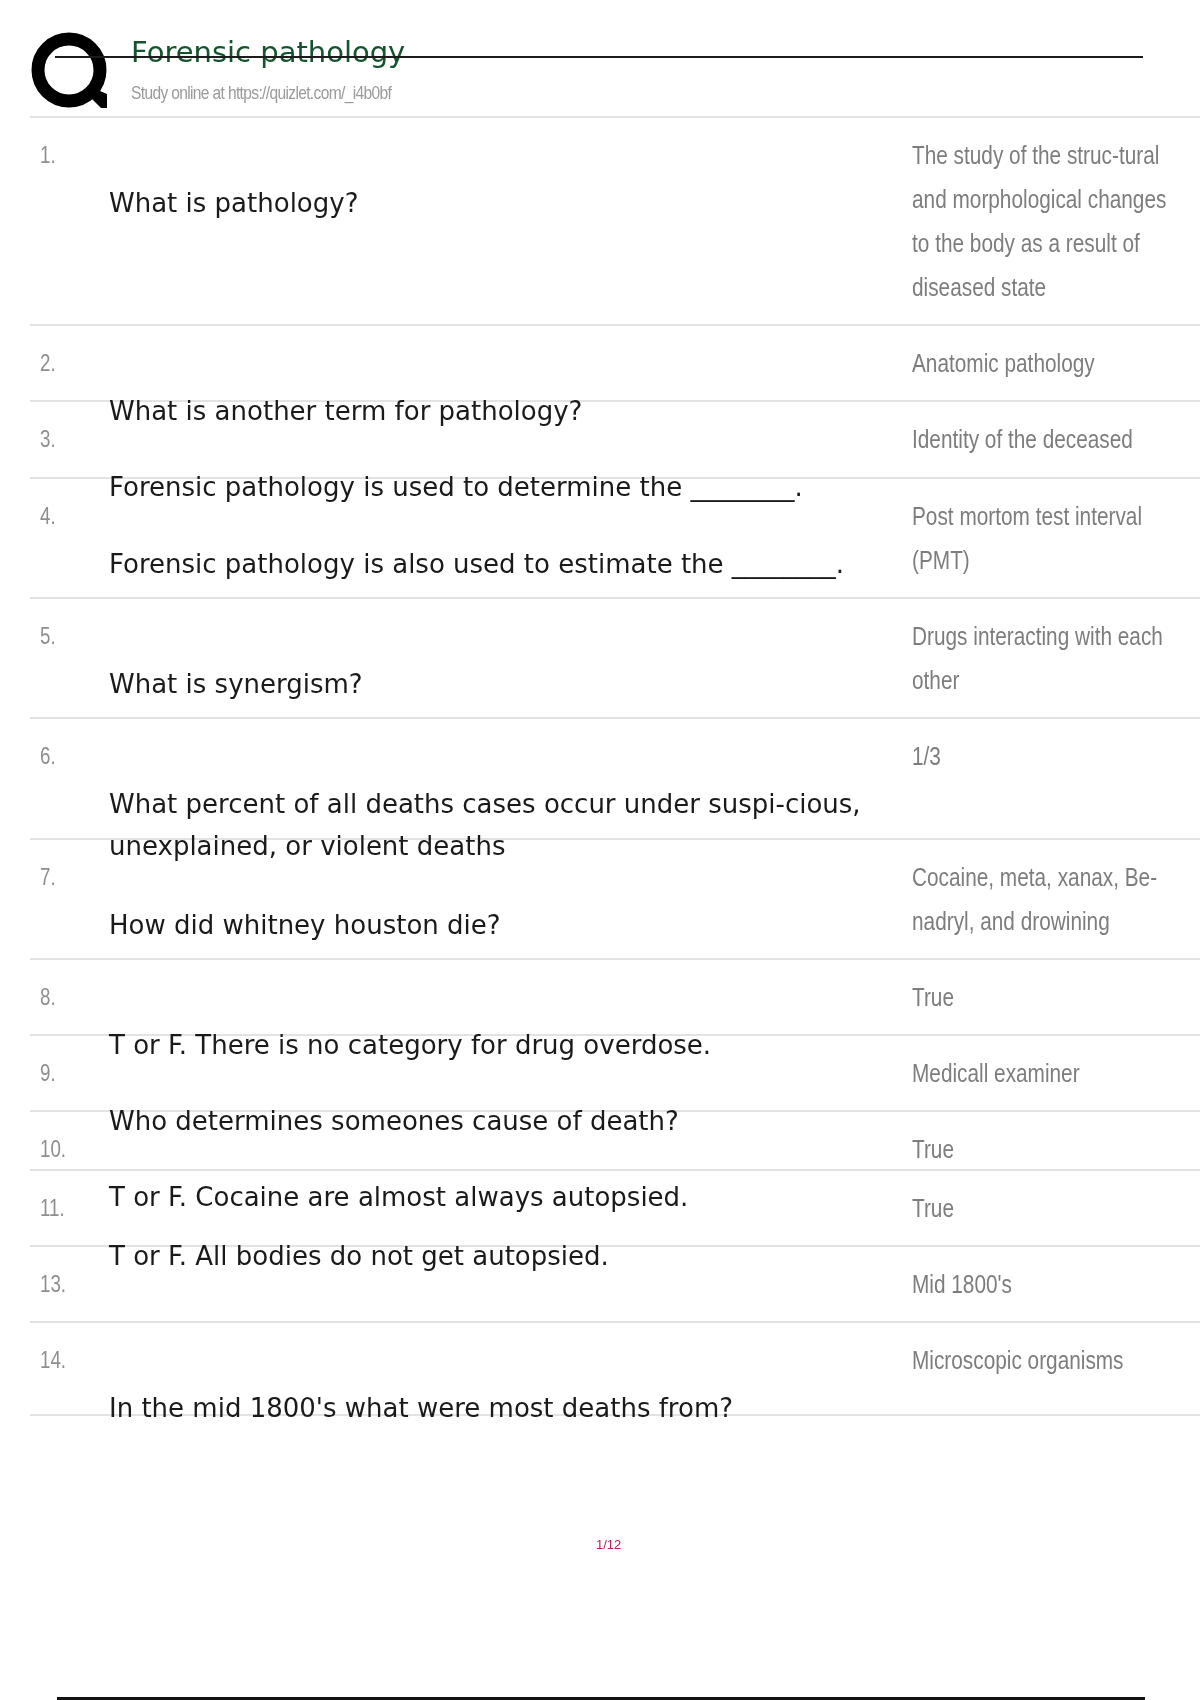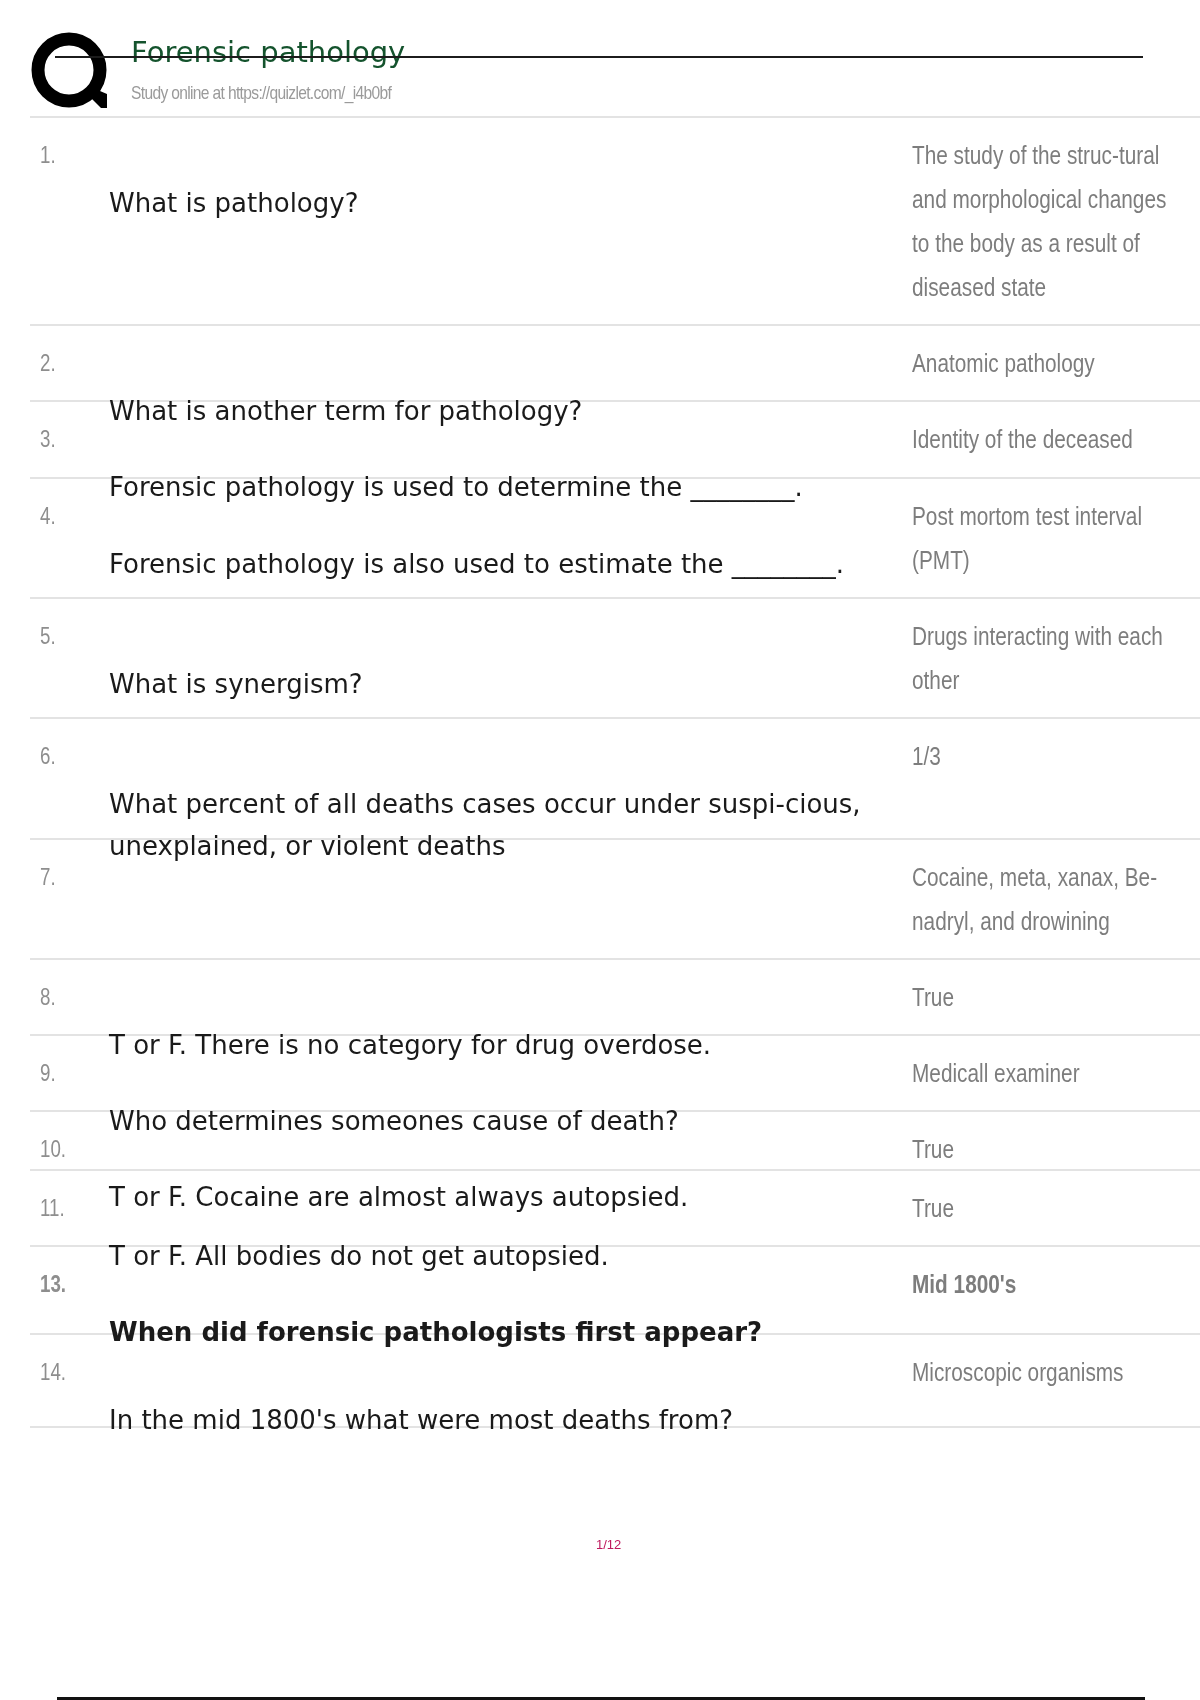--- a/index.html
+++ b/index.html
@@ -155,20 +155,21 @@
       <div class="card-term">What is synergism?</div>
       <div class="card-def">Drugs interacting with each other</div>
     </div>
     <div class="card" style="height: 121px;">
       <div class="card-num">6.</div>
       <div class="card-term">What percent of all deaths cases occur under suspi-cious, unexplained, or violent deaths</div>
       <div class="card-def">1/3</div>
     </div>
     <div class="card" style="height: 120px;">
       <div class="card-num">7.</div>
+      <div class="card-term">How did whitney houston die?</div>
       <div class="card-def">Cocaine, meta, xanax, Be-nadryl, and drowining</div>
     </div>
     <div class="card" style="height: 76px;">
       <div class="card-num">8.</div>
       <div class="card-term">T or F. There is no category for drug overdose.</div>
       <div class="card-def">True</div>
     </div>
     <div class="card" style="height: 76px;">
       <div class="card-num">9.</div>
       <div class="card-term">Who determines someones cause of death?</div>
@@ -177,23 +178,22 @@
     <div class="card" style="height: 59px;">
       <div class="card-num">10.</div>
       <div class="card-term">T or F. Cocaine are almost always autopsied.</div>
       <div class="card-def">True</div>
     </div>
     <div class="card" style="height: 76px;">
       <div class="card-num">11.</div>
       <div class="card-term">T or F. All bodies do not get autopsied.</div>
       <div class="card-def">True</div>
     </div>
-    <div class="card" style="height: 88px; font-weight: bold;">
+    <div class="card" style="height: 76px;">
       <div class="card-num">13.</div>
-      <div class="card-term">When did forensic pathologists first appear?</div>
       <div class="card-def">Mid 1800's</div>
     </div>
     <div class="card" style="height: 93px;">
       <div class="card-num">14.</div>
       <div class="card-term">In the mid 1800's what were most deaths from?</div>
       <div class="card-def">Microscopic organisms</div>
     </div>
   </div>
 
 <div class="page-number">1/12</div>

